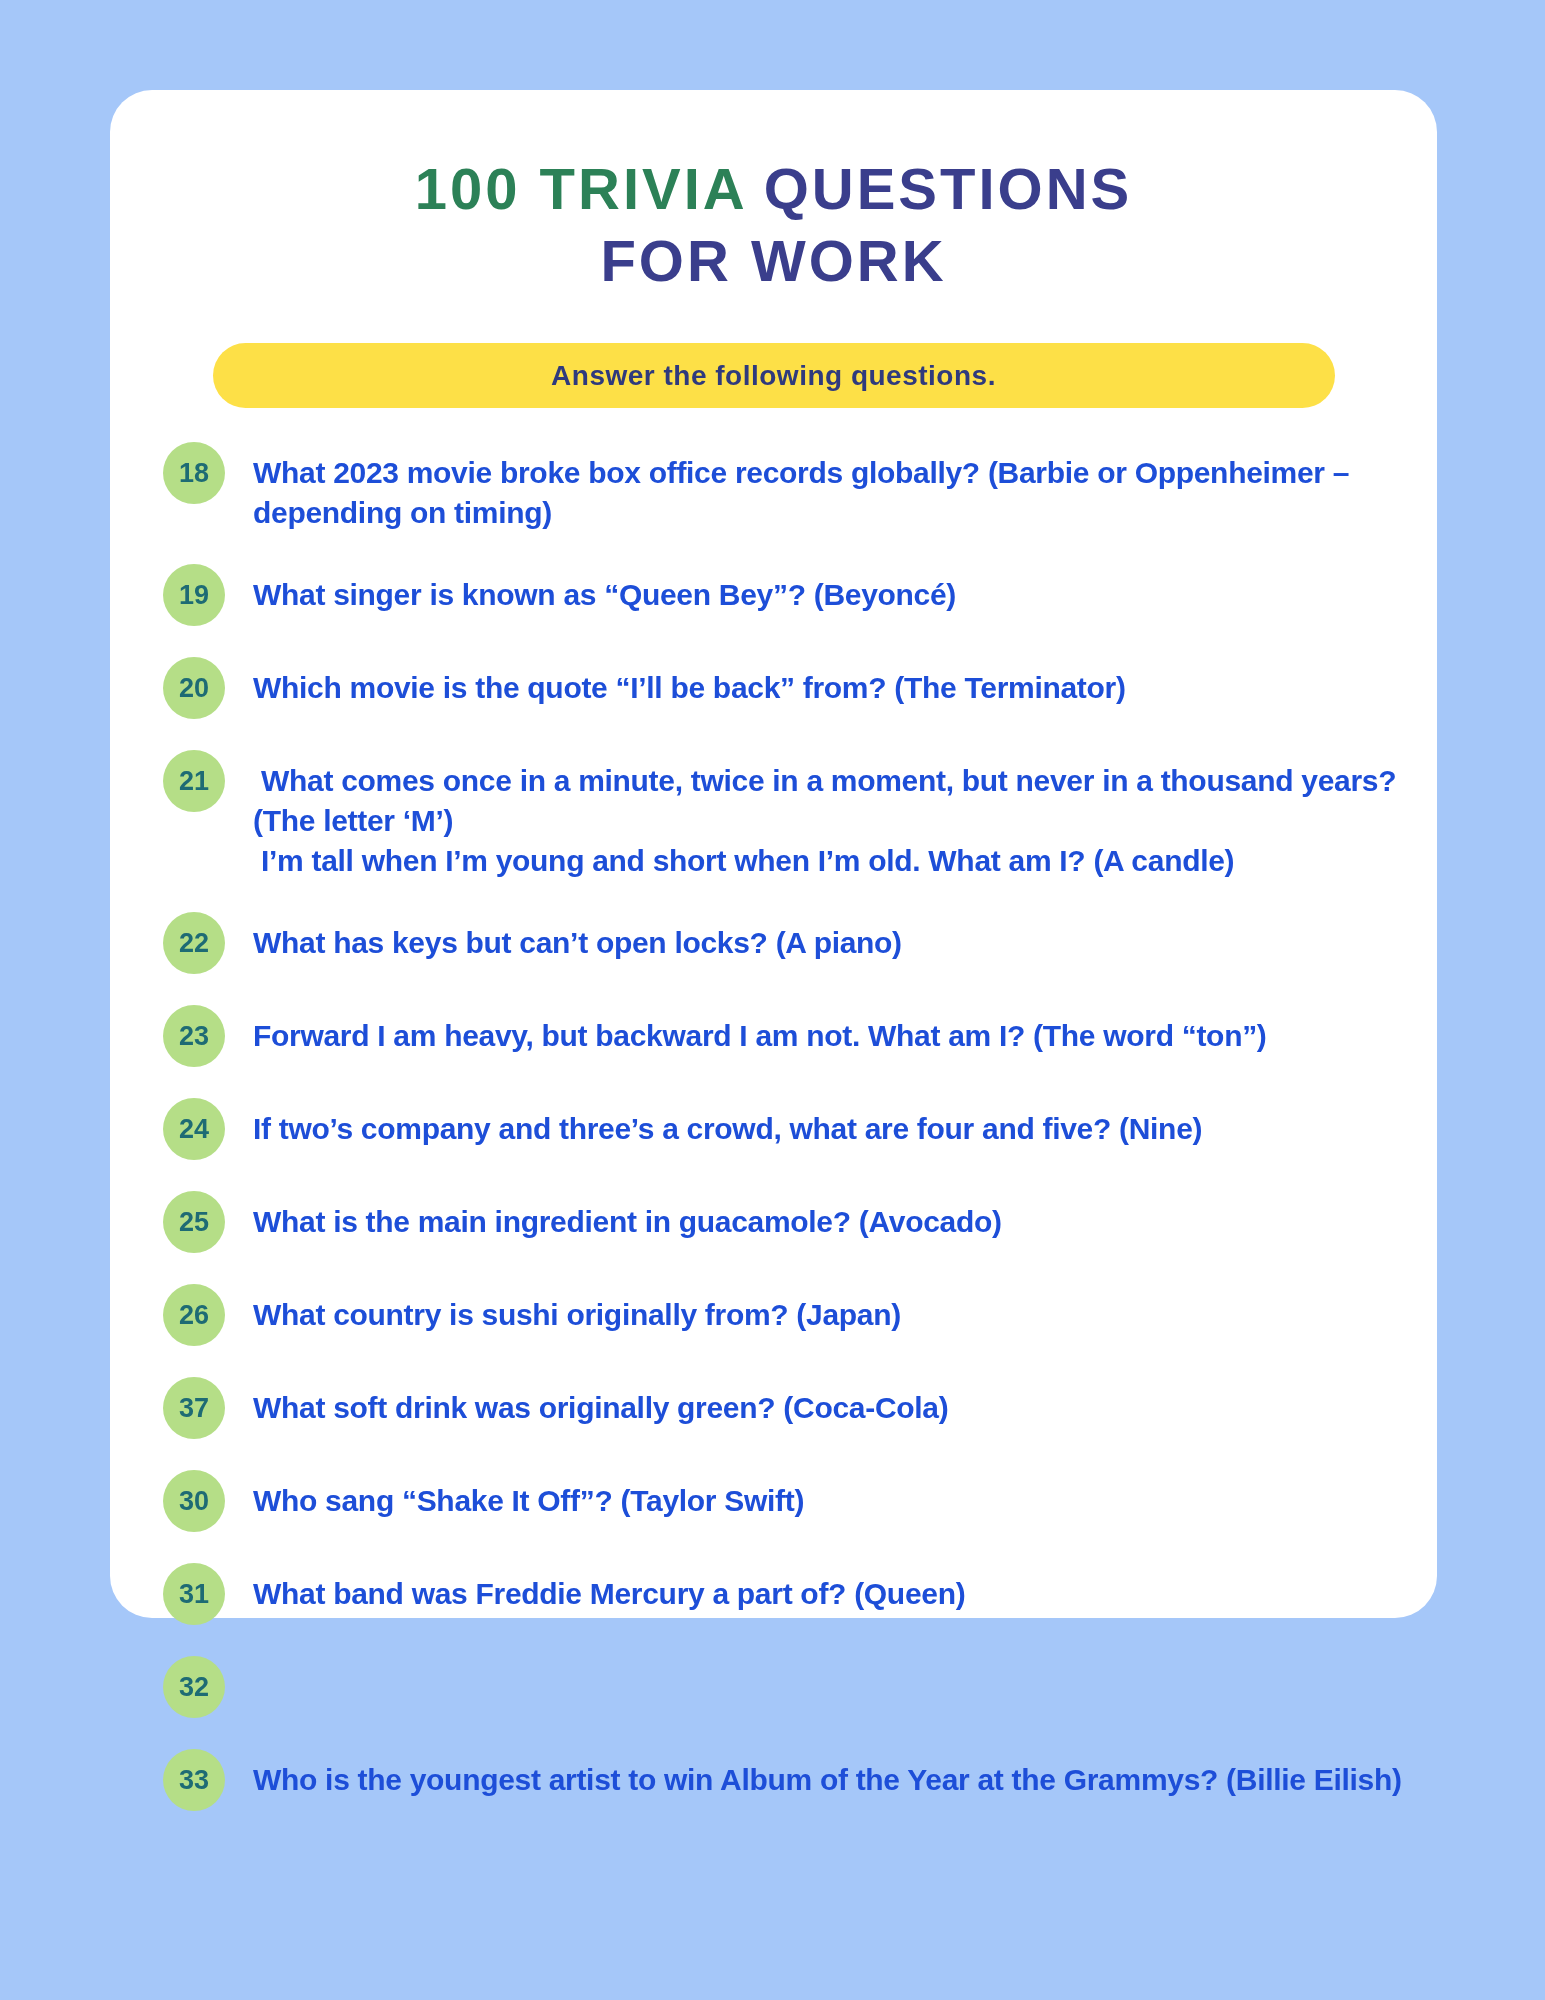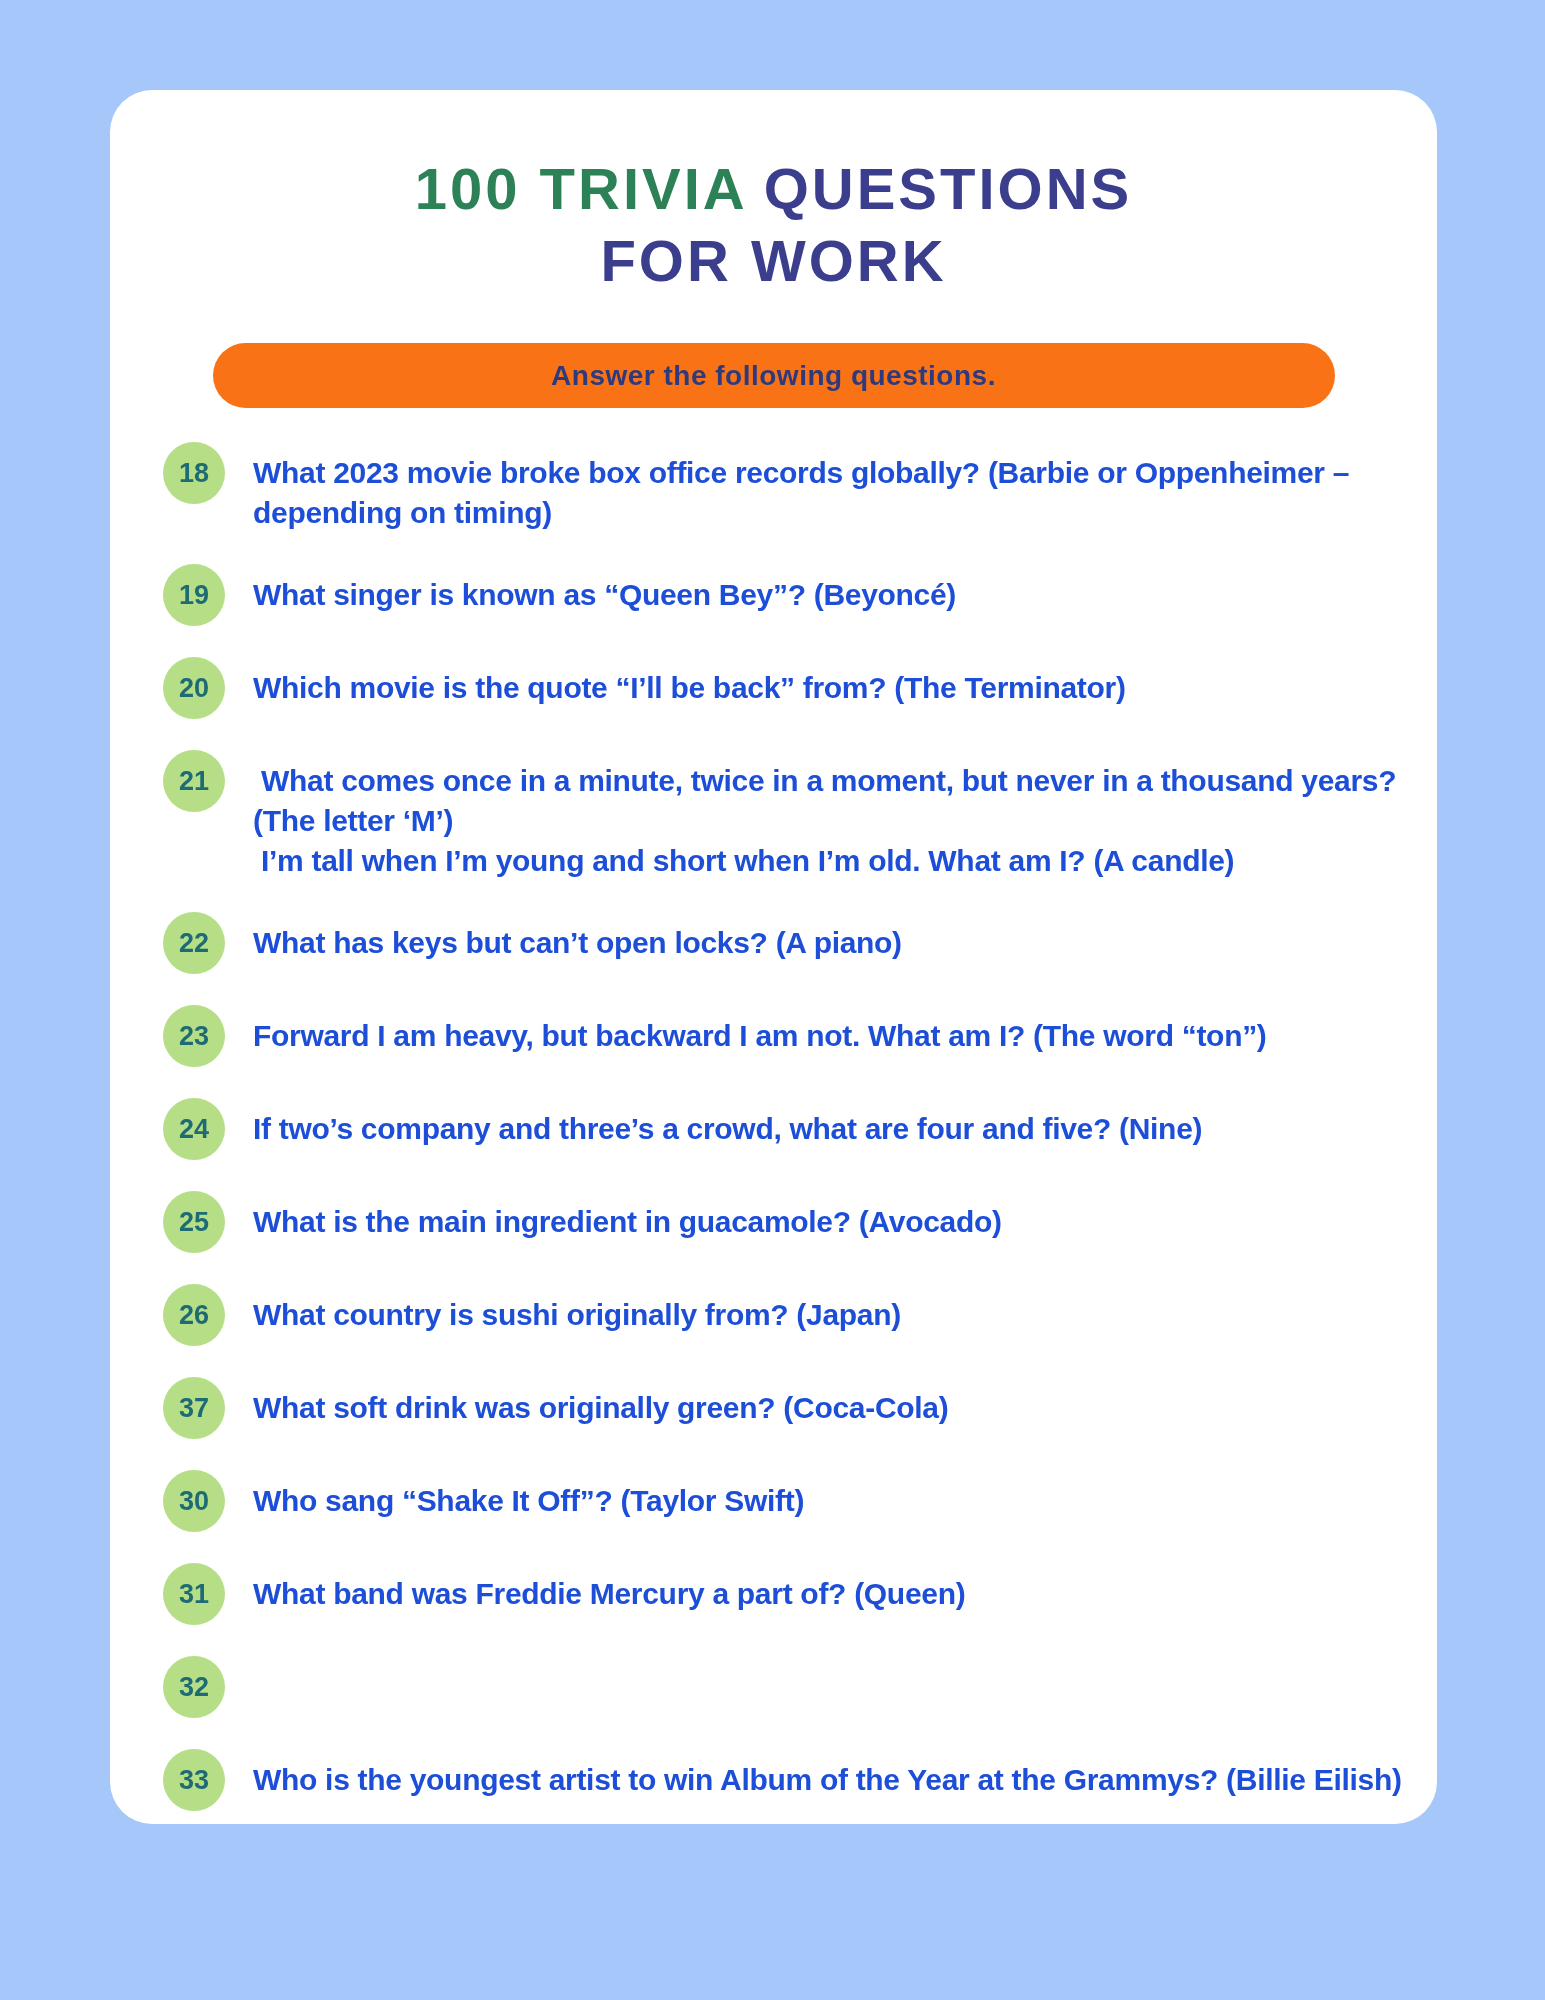--- a/index.html
+++ b/index.html
@@ -5,42 +5,42 @@
   * { margin: 0; padding: 0; box-sizing: border-box; }
   html, body { width: 1545px; height: 2000px; }
   body {
     background: #a5c7f9;
     font-family: "Liberation Sans", sans-serif;
     overflow: hidden;
   }
   .card {
     position: relative;
     width: 1327px;
-    height: 1734px;
+    height: 1528px;
     margin: 90px auto 13px 110px;
     background: #ffffff;
     border-radius: 42px;
   }
   .title {
     padding-top: 63px;
     text-align: center;
     font-size: 58px;
     line-height: 72px;
     font-weight: bold;
     letter-spacing: 3px;
   }
   .title-line { white-space: nowrap; }
   .t-green { color: #2c8157; }
   .t-navy  { color: #3a3e8c; }
   .t-gap   { margin-left: 16px; }
   .banner {
     width: 1122px;
     height: 65px;
     margin: 46px auto 0 auto;
-    background: #f97316;
+    background: #fde047;
     border-radius: 33px;
     display: flex;
     align-items: center;
     justify-content: center;
   }
   .banner-label {
     color: #2f3a7d;
     font-size: 28px;
     font-weight: 600;
     letter-spacing: 0.5px;

